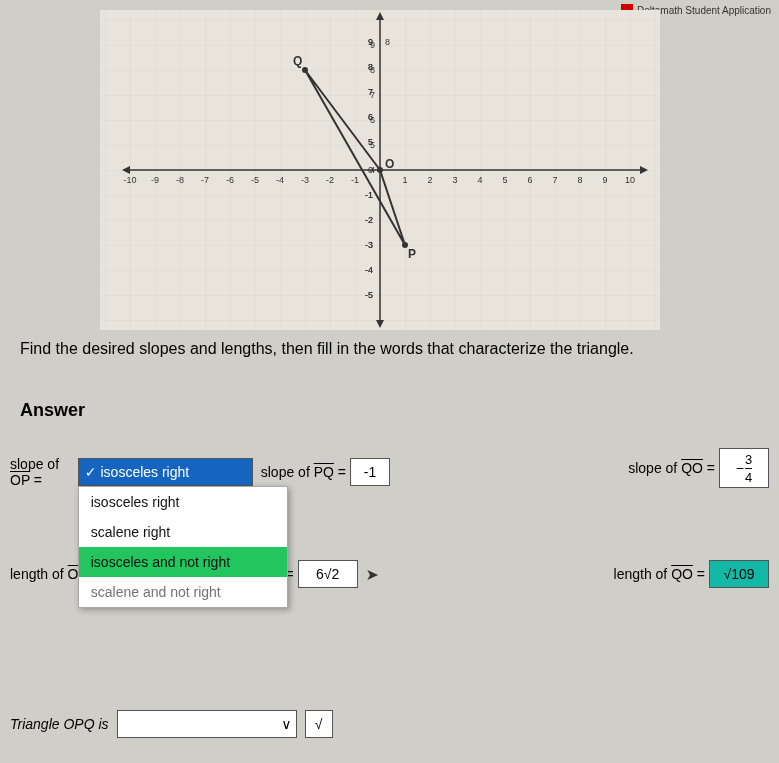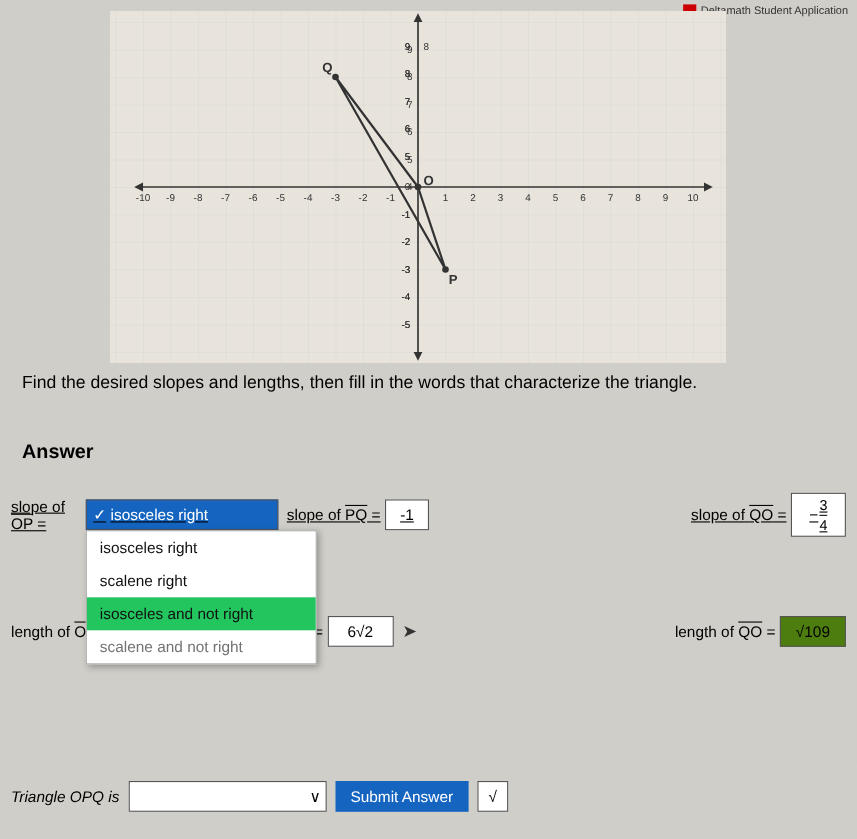--- a/index.html
+++ b/index.html
@@ -151,21 +151,21 @@
 </div>
 
 <div style="position:absolute; top:340px; left:20px; right:20px;">
   <span>Find the desired slopes and lengths, then fill in the words that characterize the triangle.</span>
 </div>
 
 <div style="position:absolute; top:400px; left:20px; font-weight:bold; font-size:18px;">
   <span>Answer</span>
 </div>
 
-<div style="position:absolute; top:448px; left:10px; right:10px; display:flex; align-items:center; gap:20px;text-decoration:underline;">
+<div style="position:absolute; top:448px; left:10px; right:10px; display:flex; align-items:flex-end; gap:20px;">
 
   <div style="display:flex; align-items:center; gap:4px; width:380px;">
     <span style="font-size:14px;">slope of <span style="text-decoration:overline;">OP</span> =</span>
     <div style="position:relative;">
 
       <div style="background:#1565c0; color:white; min-width:175px; height:28px; display:flex; align-items:center; padding:0 6px; font-size:14px; cursor:pointer; border:1px solid #555;">
         <span style="margin-right:4px;">✓</span>
         <span>isosceles right</span>
       </div>
 
@@ -204,25 +204,24 @@
     <span style="font-size:14px;">length of <span style="text-decoration:overline;">PQ</span> =</span>
     <div style="border:1px solid #555; background:white; min-width:60px; height:28px; display:flex; align-items:center; justify-content:center; font-size:14px; padding:0 6px;">
       <span>6√2</span>
     </div>
 
     <span style="font-size:16px; color:#333; margin-left:4px;">➤</span>
   </div>
 
   <div style="display:flex; align-items:center; gap:4px; margin-left:auto;">
     <span style="font-size:14px;margin-left:36px;">length of <span style="text-decoration:overline;">QO</span> =</span>
-    <div style="border:1px solid #555; background:#4d7c0f; min-width:60px; height:28px; display:flex; align-items:center; justify-content:center; font-size:14px; padding:0 6px;">√109</div>
+    <div style="border:1px solid #555; background:#14b8a6; min-width:60px; height:28px; display:flex; align-items:center; justify-content:center; font-size:14px; padding:0 6px;">√109</div>
   </div>
 </div>
 
 <div style="position:absolute; top:710px; left:10px; right:10px; display:flex; align-items:center; gap:8px;">
   <span style="font-size:14px;font-style:italic;">Triangle OPQ is</span>
   <div style="border:1px solid #555; background:white; height:28px; min-width:180px; font-size:14px; padding:0 4px; cursor:pointer; display:flex; align-items:center; justify-content:space-between;">
     <span></span>
     <span>∨</span>
   </div>
-  <button style="background:#1565c0; color:white; border:none; padding:0 14px; font-size:14px; cursor:pointer; height:28px;">Submit Answer</button>
   <div style="border:1px solid #555; background:white; width:28px; height:28px; display:flex; align-items:center; justify-content:center; font-size:14px; cursor:pointer;">√</div>
 </div>
 
 </body></html>

